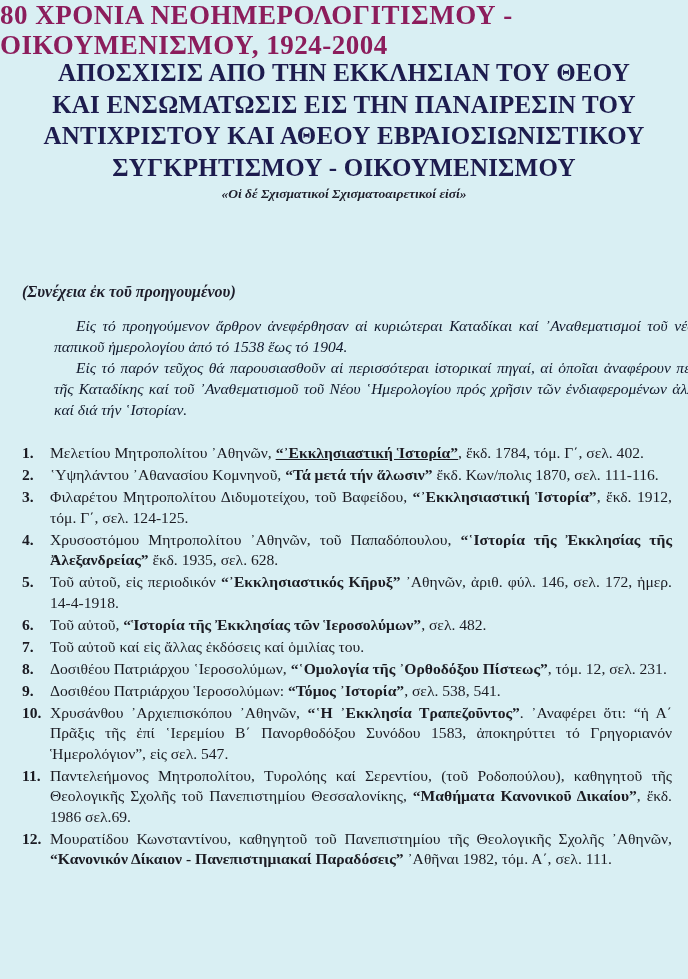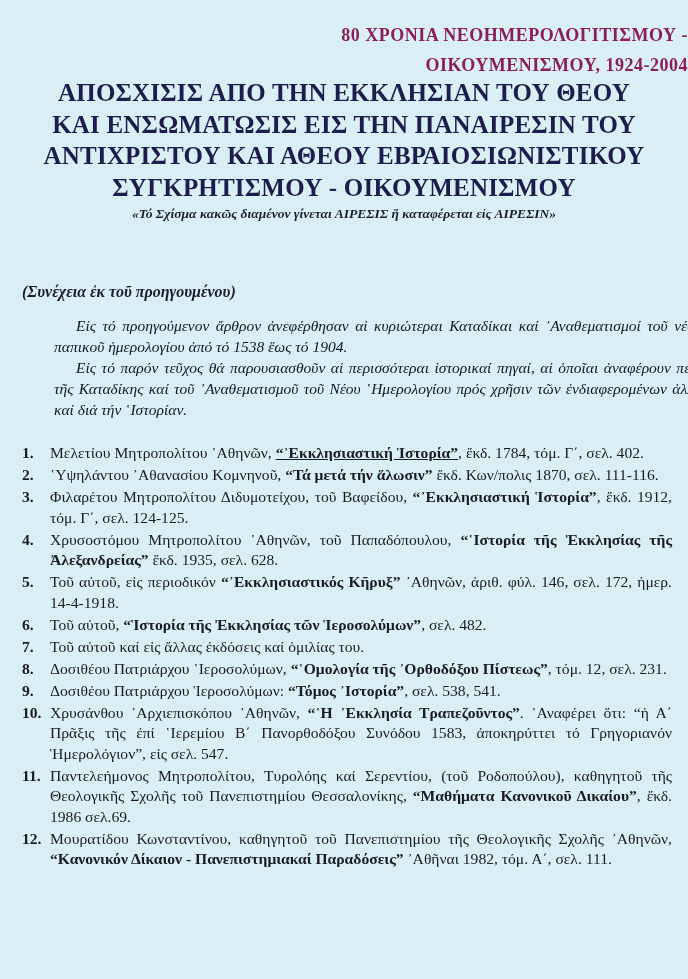--- a/index.html
+++ b/index.html
@@ -15,28 +15,28 @@
       color: #1b1b22;
       position: relative;
     }
     .page {
       position: absolute;
       left: 0; top: 0;
       width: 688px;
       height: 979px;
     }
     .title {
-      text-align: right;
+      text-align: left;
       color: #8c1d5c;
       font-weight: bold;
-      font-size: 18px;
+      font-size: 27px;
       line-height: 30px;
       letter-spacing: 0.5px;
       margin: 0;
-      padding-top: 20px;
+      padding-top: 0;
     }
     .subtitle {
       text-align: center;
       color: #1d1c4e;
       font-size: 25px;
       line-height: 30px;
       letter-spacing: 0.2px;
       margin: 0;
       transform: scaleY(1.05);
     }
@@ -125,21 +125,21 @@
       <span>80 ΧΡΟΝΙΑ ΝΕΟΗΜΕΡΟΛΟΓΙΤΙΣΜΟΥ -</span><br>
       <span>ΟΙΚΟΥΜΕΝΙΣΜΟΥ, 1924-2004</span>
     </h1>
     <h2 class="subtitle">
       <span>ΑΠΟΣΧΙΣΙΣ ΑΠΟ ΤΗΝ ΕΚΚΛΗΣΙΑΝ ΤΟΥ ΘΕΟΥ</span><br>
       <span>ΚΑΙ ΕΝΣΩΜΑΤΩΣΙΣ ΕΙΣ ΤΗΝ ΠΑΝΑΙΡΕΣΙΝ ΤΟΥ</span><br>
       <span>ΑΝΤΙΧΡΙΣΤΟΥ ΚΑΙ ΑΘΕΟΥ ΕΒΡΑΙΟΣΙΩΝΙΣΤΙΚΟΥ</span><br>
       <span>ΣΥΓΚΡΗΤΙΣΜΟΥ - ΟΙΚΟΥΜΕΝΙΣΜΟΥ</span>
     </h2>
     <div class="epigraph">
-      <div>«Τό Σχίσμα κακῶς διαμένον γίνεται ΑΙΡΕΣΙΣ ἤ καταφέρεται εἰς ΑΙΡΕΣΙΝ»</div>
+      <div>«Οἱ δέ Σχισματικοί Σχισματοαιρετικοί εἰσί»</div>
     </div>
   </header>
 
   <div class="continuation">(Συνέχεια ἐκ τοῦ προηγουμένου)</div>
 
   <div class="intro">
     <p>Εἰς τό προηγούμενον ἄρθρον ἀνεφέρθησαν αἱ κυριώτεραι Καταδίκαι καί ᾿Αναθεματισμοί τοῦ νέου παπικοῦ ἡμερολογίου ἀπό τό 1538 ἕως τό 1904.</p>
     <p>Εἰς τό παρόν τεῦχος θά παρουσιασθοῦν αἱ περισσότεραι ἱστορικαί πηγαί, αἱ ὁποῖαι ἀναφέρουν περί τῆς Καταδίκης καί τοῦ ᾿Αναθεματισμοῦ τοῦ Νέου ῾Ημερολογίου πρός χρῆσιν τῶν ἐνδιαφερομένων ἀλλά καί διά τήν ῾Ιστορίαν.</p>
   </div>
 

